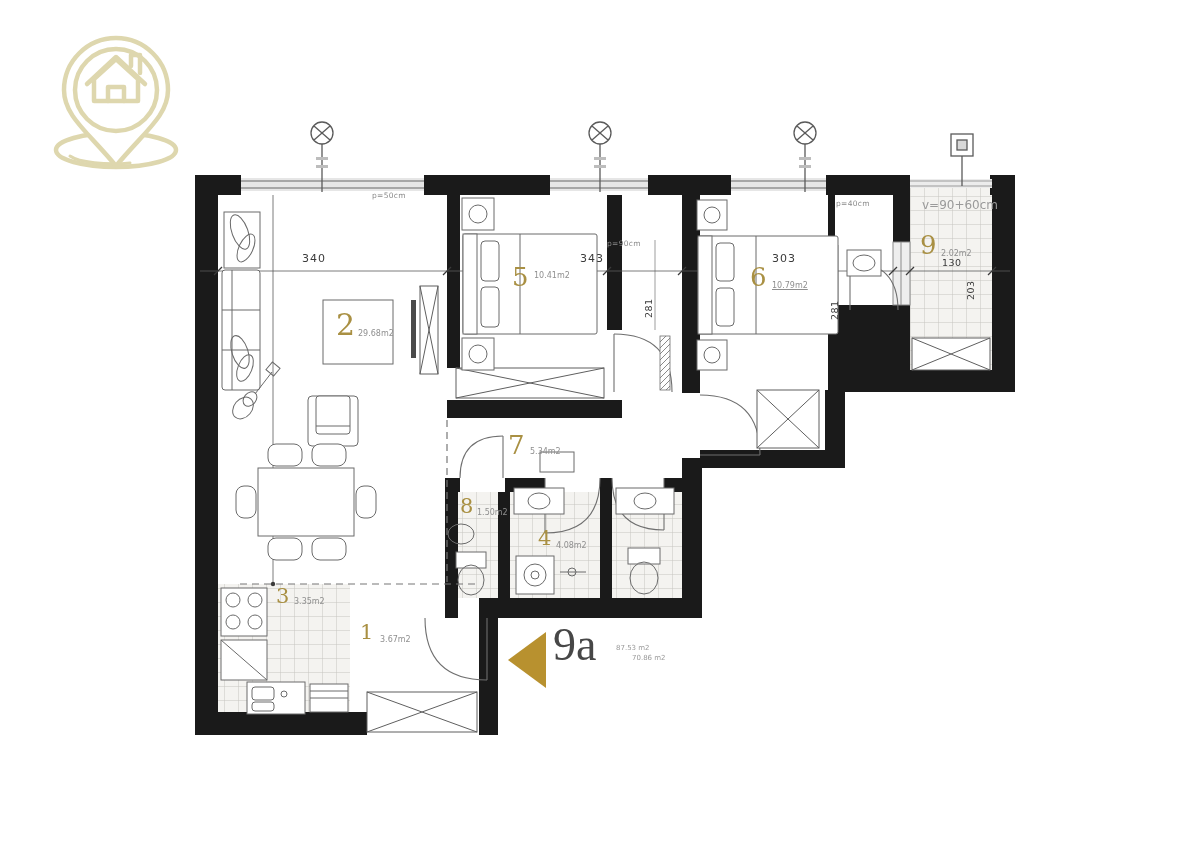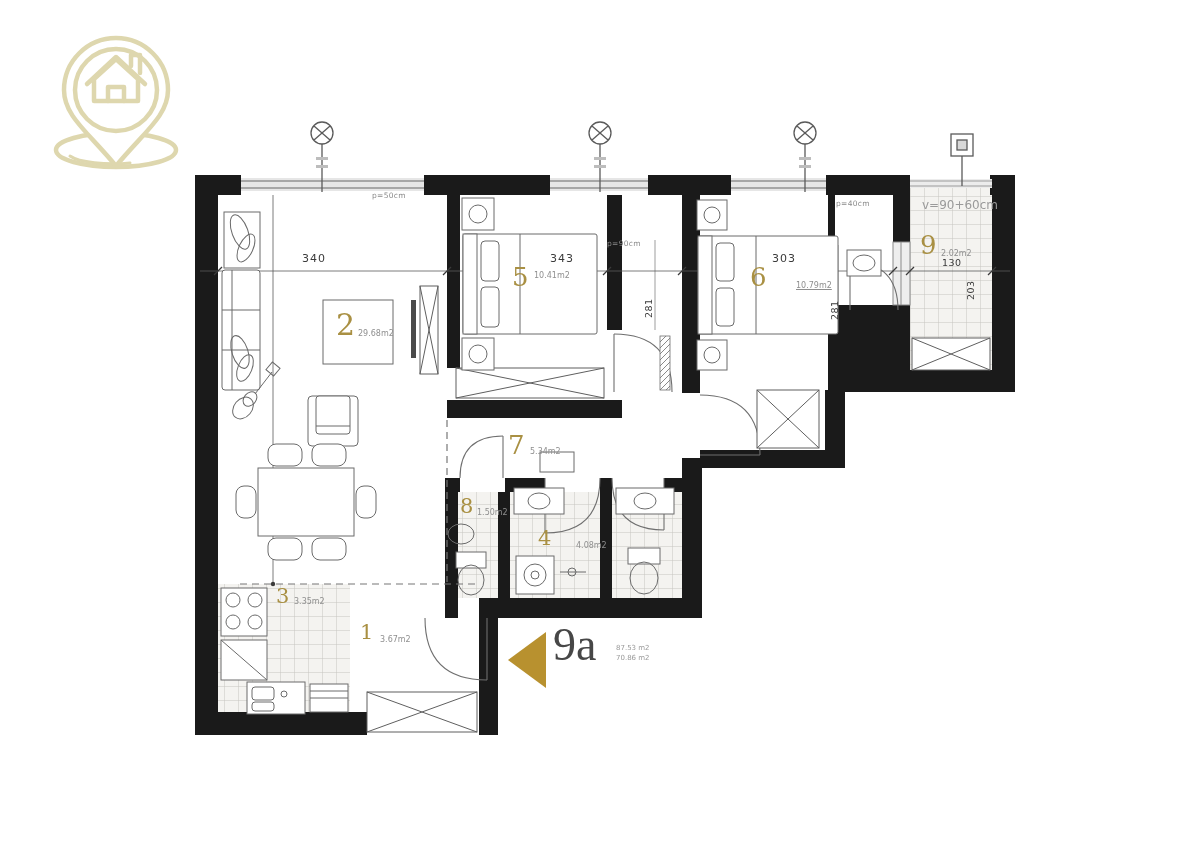--- a/index.html
+++ b/index.html
@@ -371,47 +371,47 @@
   <span class="txt rn rn-sm" style="left:360px;top:622px;">1</span>
   <span class="txt ar" style="left:380px;top:636px;">3.67m2</span>
 
   <span class="txt rn rn-lg" style="left:336px;top:310px;">2</span>
   <span class="txt ar" style="left:358px;top:330px;">29.68m2</span>
 
   <span class="txt rn rn-sm" style="left:276px;top:586px;">3</span>
   <span class="txt ar" style="left:294px;top:598px;">3.35m2</span>
 
   <span class="txt rn rn-sm" style="left:538px;top:528px;">4</span>
-  <span class="txt ar" style="left:556px;top:542px;margin-left:20px;">4.08m2</span>
+  <span class="txt ar" style="left:556px;top:542px;">4.08m2</span>
 
   <span class="txt rn rn-md" style="left:512px;top:264px;">5</span>
   <span class="txt ar" style="left:534px;top:272px;">10.41m2</span>
 
   <span class="txt rn rn-md" style="left:750px;top:264px;">6</span>
-  <span class="txt ar" style="left:796px;top:282px;text-decoration:underline;">10.79m2</span>
+  <span class="txt ar" style="left:772px;top:282px;text-decoration:underline;">10.79m2</span>
 
   <span class="txt rn rn-md" style="left:508px;top:432px;">7</span>
   <span class="txt ar" style="left:530px;top:448px;">5.34m2</span>
 
   <span class="txt rn rn-sm" style="left:460px;top:496px;">8</span>
   <span class="txt ar" style="left:477px;top:509px;">1.50m2</span>
 
   <span class="txt rn rn-md" style="left:920px;top:232px;">9</span>
   <span class="txt ar" style="left:941px;top:250px;text-align:right;">2.02m2</span>
 
   <span class="txt dim" style="left:302px;top:253px;">340</span>
-  <span class="txt dim" style="left:550px;top:253px;">343</span>
+  <span class="txt dim" style="left:580px;top:253px;">343</span>
   <span class="txt dim" style="left:772px;top:253px;">303</span>
   <span class="txt dim-sm" style="left:934px;top:258px;margin-left:8px;">130</span>
   <span class="txt dim-sm rot" style="left:644px;top:318px;">281</span>
   <span class="txt dim-sm rot" style="left:830px;top:320px;">281</span>
   <span class="txt dim-sm rot" style="left:966px;top:300px;">203</span>
 
   <span class="txt note" style="left:372px;top:192px;">p=50cm</span>
   <span class="txt note" style="left:607px;top:200px;margin-top:40px;">p=90cm</span>
   <span class="txt note" style="left:836px;top:200px;">p=40cm</span>
   <span class="txt note-sm" style="left:922px;top:199px;">v=90+60cm</span>
 
   <span class="txt unit-label" style="left:553px;top:622px;">9a</span>
   <span class="txt unit-area" style="left:616px;top:644px;">87.53 m2</span>
-  <span class="txt unit-area" style="left:616px;top:654px;">70.86 m2</span>
+  <span class="txt unit-area" style="left:632px;top:654px;">70.86 m2</span>
 
 </div>
 
 </body></html>

